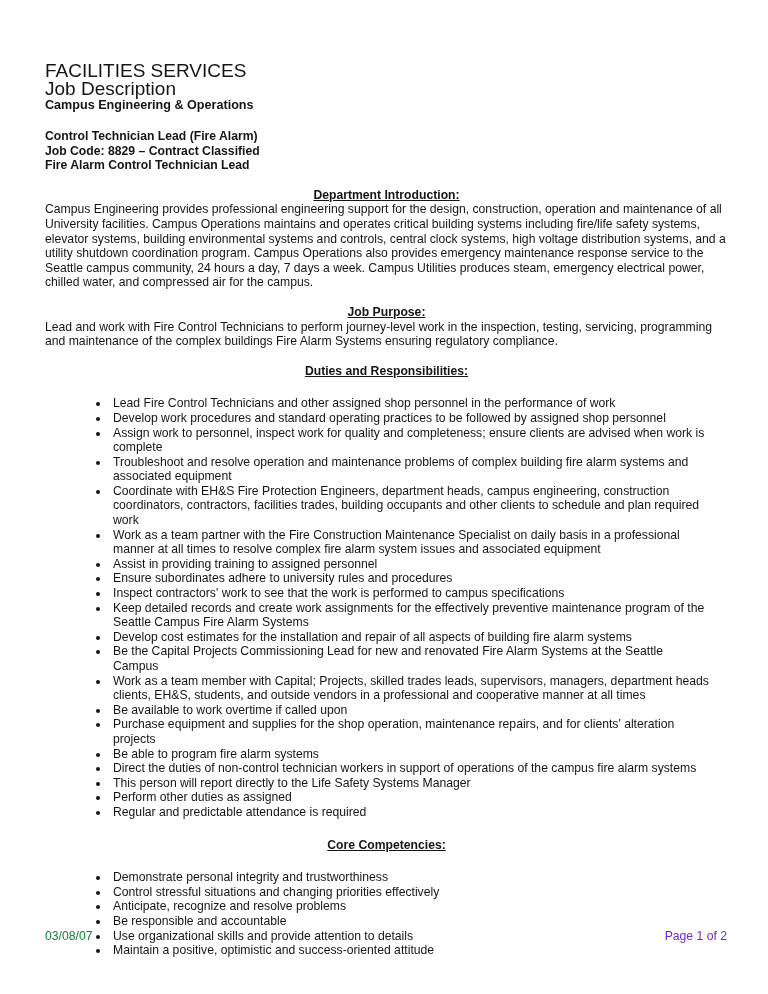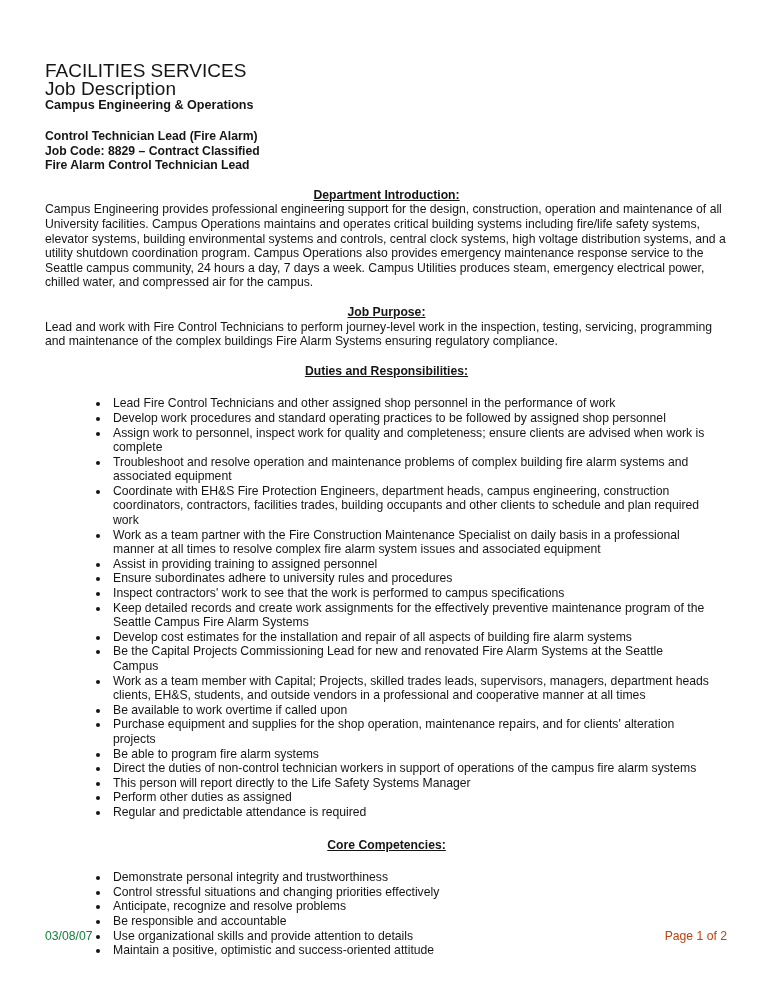--- a/index.html
+++ b/index.html
@@ -43,21 +43,21 @@
   li { padding-left: 3px; }
   .footer {
     position: absolute;
     left: 45px;
     right: 41px;
     top: 929px;
     display: flex;
     justify-content: space-between;
     font-size: 12.2px;
   }
-  .footer .pageno { color: #c2410c; }
+  .footer .pageno { color: #6d28d9; }
 </style>
 </head>
 <body>
 
 <div class="page">
 
   <div class="header">
     <div class="h1">FACILITIES SERVICES</div>
     <div class="h1">Job Description</div>
     <div class="h3">Campus Engineering &amp; Operations</div>

